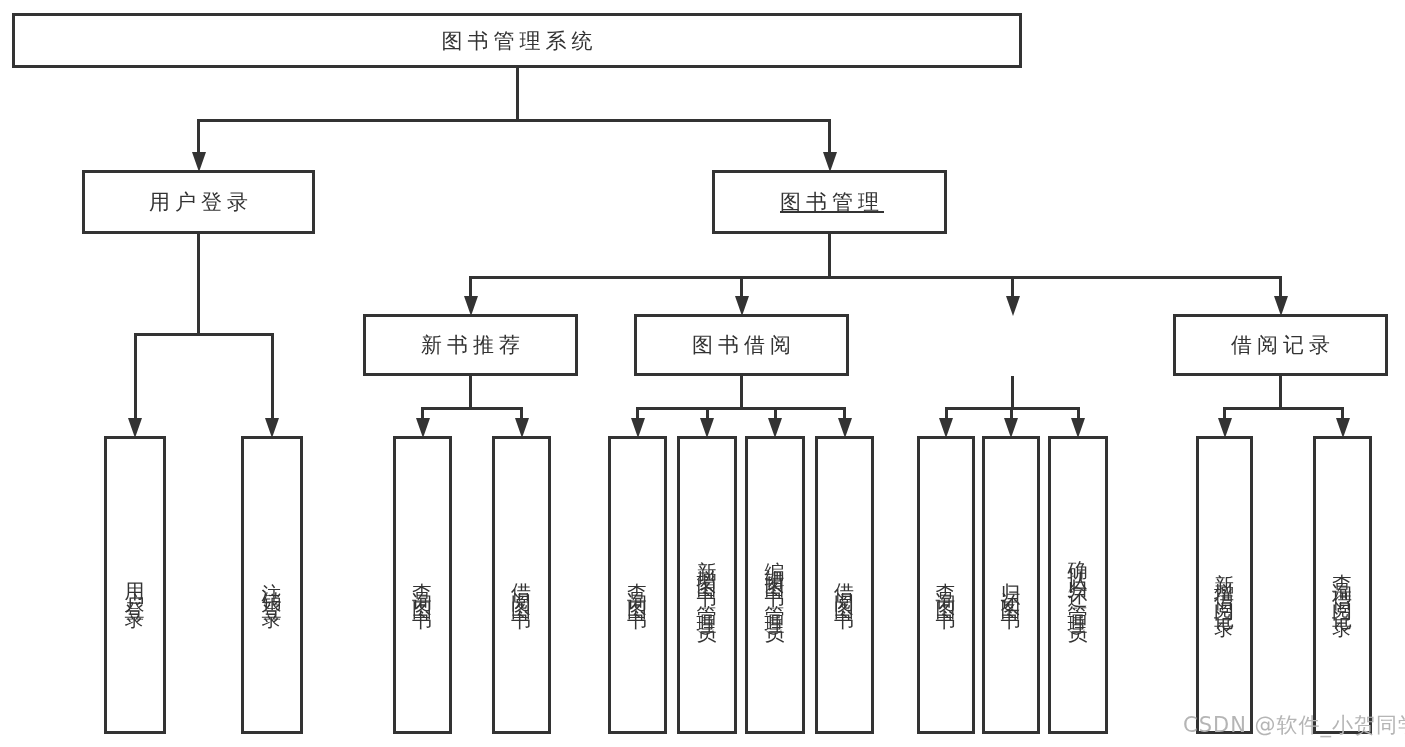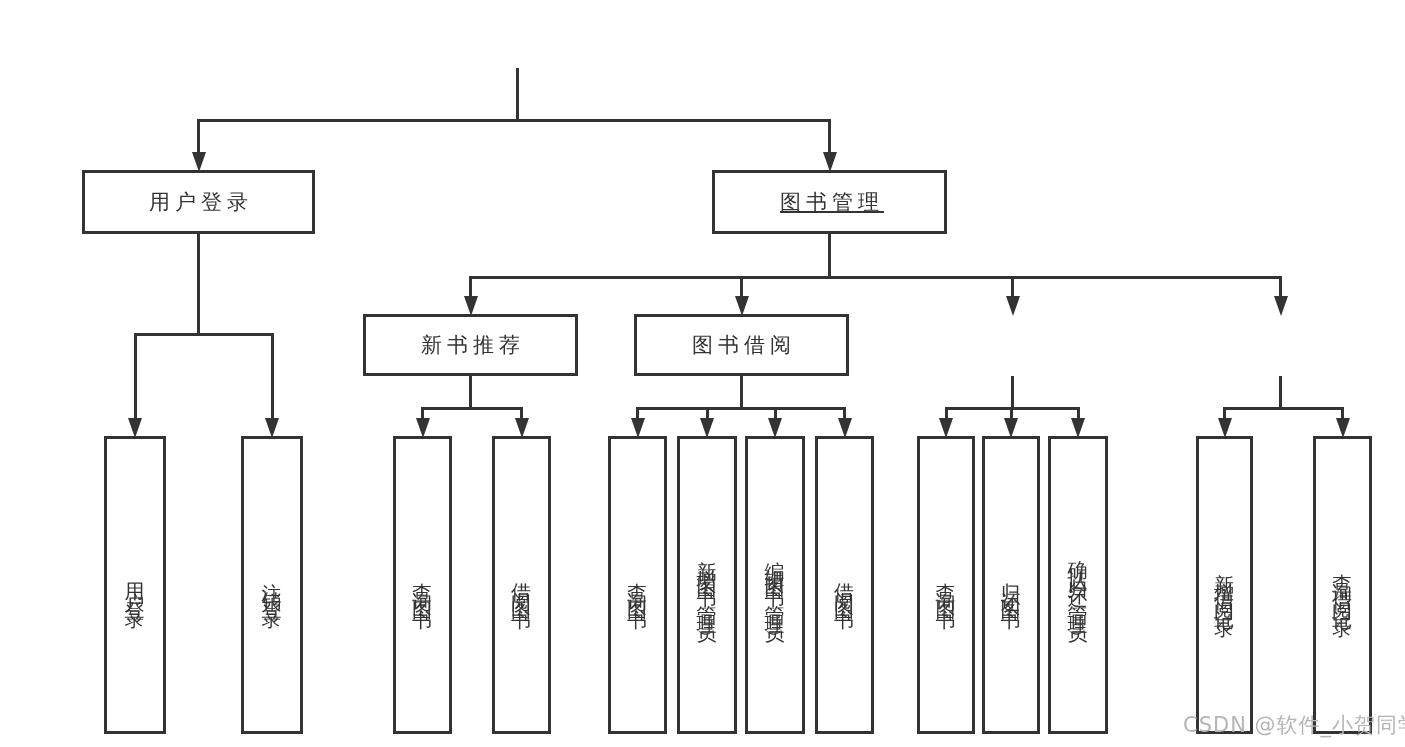--- a/index.html
+++ b/index.html
@@ -52,31 +52,37 @@
     letter-spacing:1px;
     white-space:nowrap;
     z-index:5;
   }
 </style>
 </head>
 <body>
 
 <div id="stage">
   <div id="watermark">CSDN @软件_小贺同学</div>
+<div class="box h" style="left: 12px; top: 13px; width: 1010px; height: 55px;">
+      <span class="label">图书管理系统</span>
+    </div>
     <div class="box h" style="left: 82px; top: 170px; width: 233px; height: 64px;">
       <span class="label">用户登录</span>
     </div>
     <div class="box h" style="left: 712px; top: 170px; width: 235px; height: 64px; text-decoration: underline;">
       <span class="label">图书管理</span>
     </div>
     <div class="box h" style="left: 363px; top: 314px; width: 215px; height: 62px;">
       <span class="label">新书推荐</span>
     </div>
     <div class="box h" style="left: 634px; top: 314px; width: 215px; height: 62px;">
       <span class="label">图书借阅</span>
+    </div>
+    <div class="box h" style="left: 1173px; top: 314px; width: 215px; height: 62px;">
+      <span class="label">借阅记录</span>
     </div>
     <div class="box v" style="left: 104px; top: 436px; width: 62px; height: 298px;">
       <span class="label">用户登录</span>
     </div>
     <div class="box v" style="left: 241px; top: 436px; width: 62px; height: 298px;">
       <span class="label">注销登录</span>
     </div>
     <div class="box v" style="left: 393px; top: 436px; width: 59px; height: 298px;">
       <span class="label">查询图书</span>
     </div>

